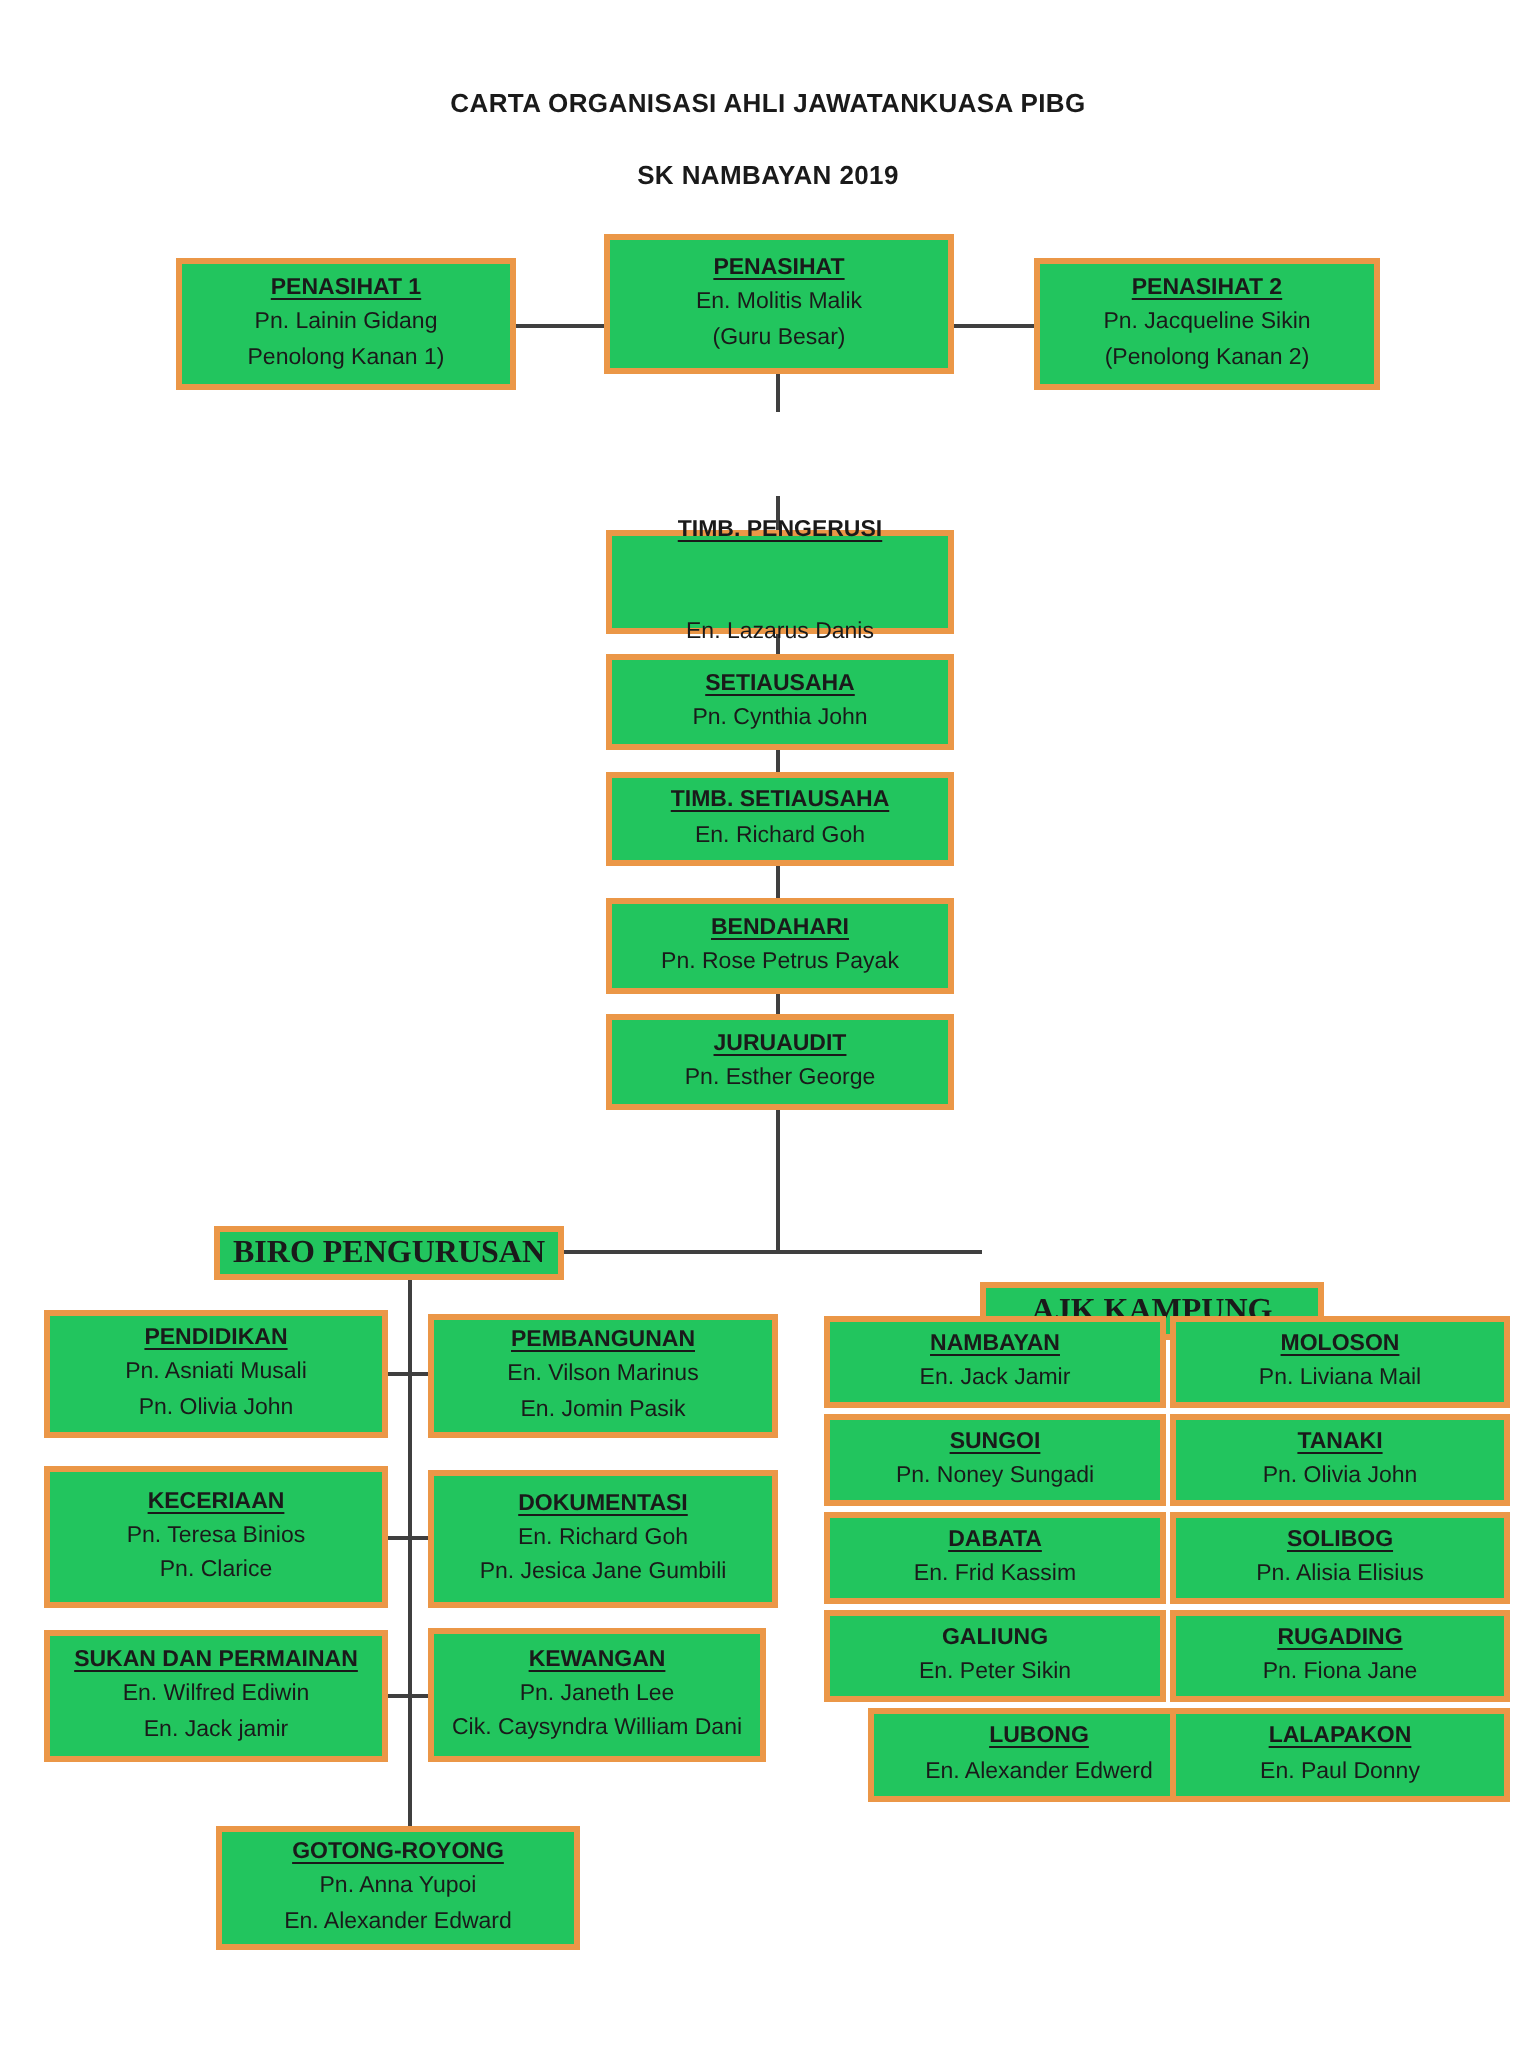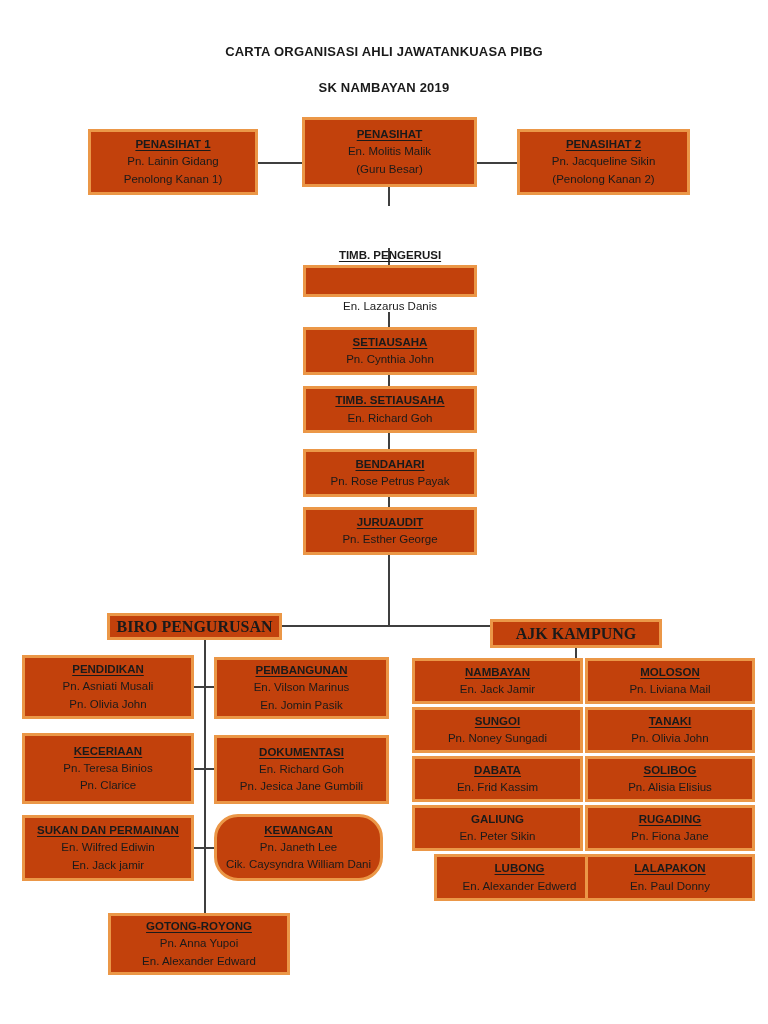--- a/index.html
+++ b/index.html
@@ -7,21 +7,21 @@
   #canvas{
     position:relative; width:768px; height:1024px; background:#fff;
     font-family:"Liberation Sans", sans-serif; color:var(--ink);
   }
   .doc-title{
     position:absolute; left:0; width:768px; text-align:center;
     font-weight:bold; font-size:13px; letter-spacing:.2px;
   }
   .box{
     position:absolute; box-sizing:border-box;
-    border:3px solid var(--orange); background:#c2410c;
+    border:3px solid var(--orange); background:#22c55e;
     display:flex; flex-direction:column; justify-content:center; align-items:center;
     text-align:center; font-size:11.5px; line-height:1.5; padding:2px 4px;
   }
   .box-title{ font-weight:bold; text-decoration:underline; text-underline-offset:2px; }
   .box.no-underline .box-title{ text-decoration:none; }
   .box.hdr{ font-size:16px;font-family:Liberation Serif, serif; }
   .box.hdr .box-title{ text-decoration:none; }
   .hline{ position:absolute; height:2px; background:var(--line); }
   .vline{ position:absolute; width:2px; background:var(--line); }
 </style>
@@ -62,21 +62,21 @@
     <div class="box-title">PENASIHAT</div>
     <div class="box-line">En. Molitis Malik</div>
     <div class="box-line">(Guru Besar)</div>
   </div>
   <div class="box" style="left:517px;top:129px;width:173px;height:66px;">
     <div class="box-title">PENASIHAT 2</div>
     <div class="box-line">Pn. Jacqueline Sikin</div>
     <div class="box-line">(Penolong Kanan 2)</div>
   </div>
 
-  <div class="box" style="left:303px;top:265px;width:174px;height:32px;gap:34px;">
+  <div class="box" style="left:303px;top:265px;width:174px;height:52px;gap:34px;">
     <div class="box-title">TIMB. PENGERUSI</div>
     <div class="box-line">En. Lazarus Danis</div>
   </div>
   <div class="box" style="left:303px;top:327px;width:174px;height:48px;">
     <div class="box-title">SETIAUSAHA</div>
     <div class="box-line">Pn. Cynthia John</div>
   </div>
   <div class="box" style="left:303px;top:386px;width:174px;height:47px;">
     <div class="box-title">TIMB. SETIAUSAHA</div>
     <div class="box-line">En. Richard Goh</div>
@@ -86,21 +86,21 @@
     <div class="box-line">Pn. Rose Petrus Payak</div>
   </div>
   <div class="box" style="left:303px;top:507px;width:174px;height:48px;">
     <div class="box-title">JURUAUDIT</div>
     <div class="box-line">Pn. Esther George</div>
   </div>
 
   <div class="box hdr" style="left:107px;top:613px;width:175px;height:27px;">
     <div class="box-title">BIRO PENGURUSAN</div>
   </div>
-  <div class="box hdr" style="left:490px;top:619px;width:172px;height:29px;">
+  <div class="box hdr" style="left:490px;top:641px;width:172px;height:29px;">
     <div class="box-title">AJK KAMPUNG</div>
   </div>
 
   <div class="box" style="left:22px;top:655px;width:172px;height:64px;">
     <div class="box-title">PENDIDIKAN</div>
     <div class="box-line">Pn. Asniati Musali</div>
     <div class="box-line">Pn. Olivia John</div>
   </div>
   <div class="box" style="left:22px;top:733px;width:172px;height:71px;">
     <div class="box-title">KECERIAAN</div>
@@ -116,21 +116,21 @@
   <div class="box" style="left:214px;top:657px;width:175px;height:62px;">
     <div class="box-title">PEMBANGUNAN</div>
     <div class="box-line">En. Vilson Marinus</div>
     <div class="box-line">En. Jomin Pasik</div>
   </div>
   <div class="box" style="left:214px;top:735px;width:175px;height:69px;">
     <div class="box-title">DOKUMENTASI</div>
     <div class="box-line">En. Richard Goh</div>
     <div class="box-line">Pn. Jesica Jane Gumbili</div>
   </div>
-  <div class="box" style="left:214px;top:814px;width:169px;height:67px;border-radius:24px;">
+  <div class="box" style="left:214px;top:814px;width:169px;height:67px;">
     <div class="box-title">KEWANGAN</div>
     <div class="box-line">Pn. Janeth Lee</div>
     <div class="box-line">Cik. Caysyndra William Dani</div>
   </div>
 
   <div class="box" style="left:108px;top:913px;width:182px;height:62px;">
     <div class="box-title">GOTONG-ROYONG</div>
     <div class="box-line">Pn. Anna Yupoi</div>
     <div class="box-line">En. Alexander Edward</div>
   </div>

